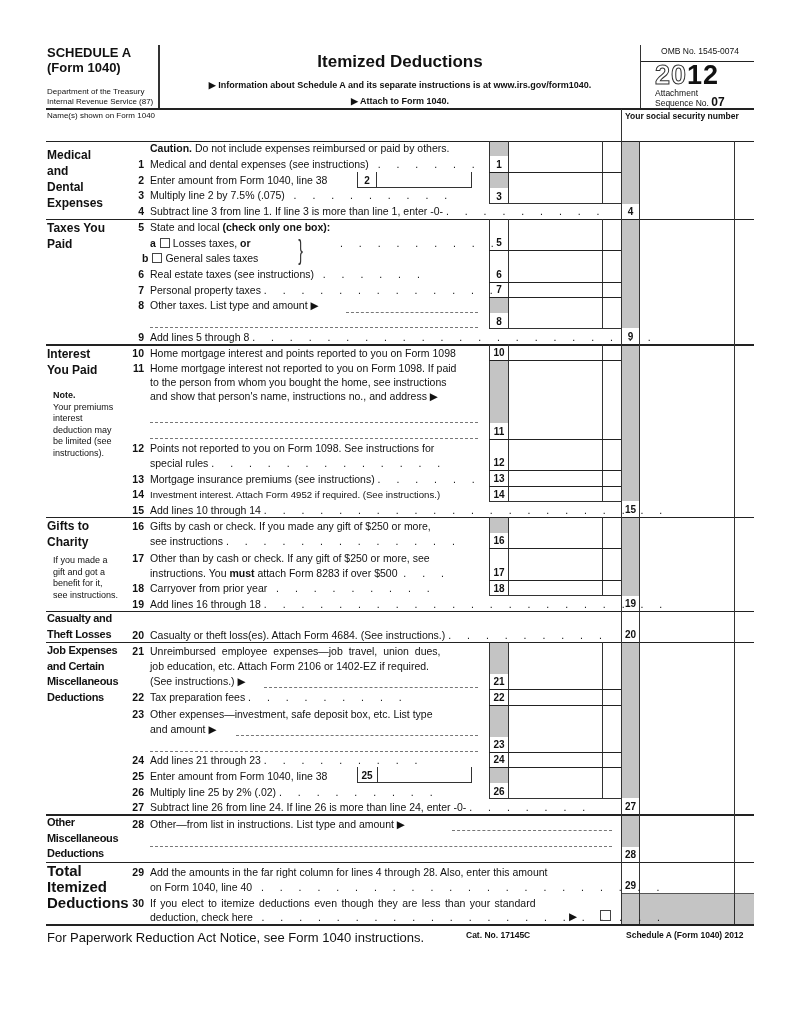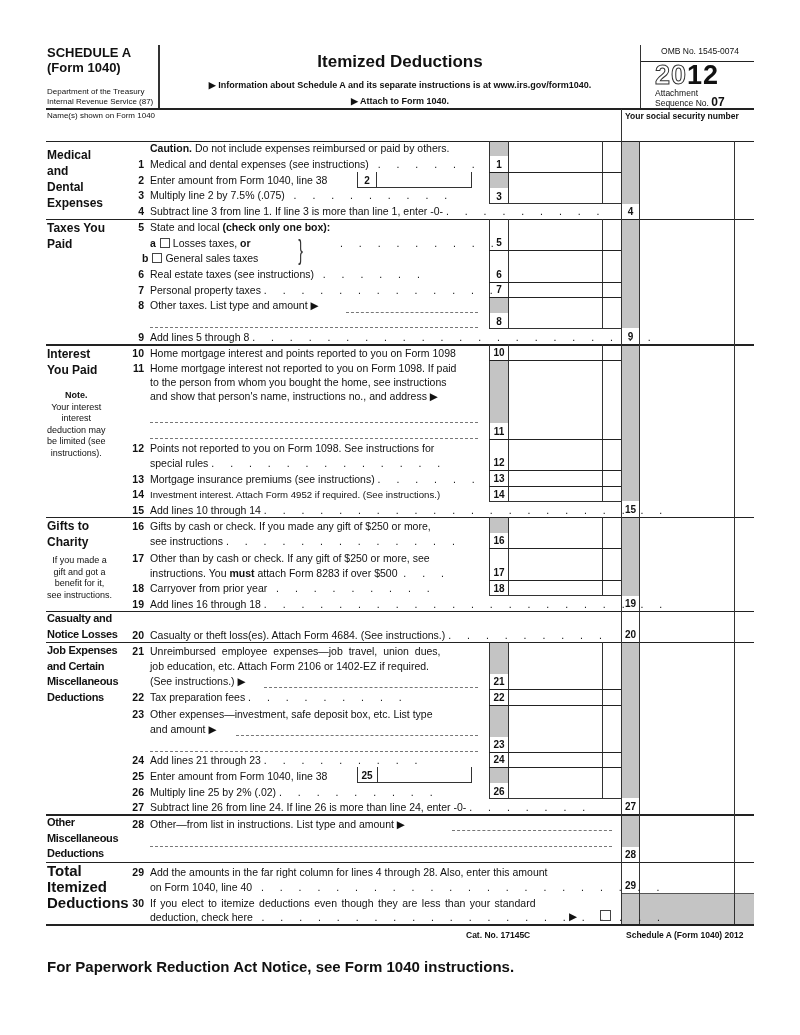--- a/index.html
+++ b/index.html
@@ -23,33 +23,33 @@
   .year { left: 655px; top: 61px; font-size: 27px; font-weight: bold; letter-spacing: 1px; line-height: 28px; }
   .year .outline { color: #fff; -webkit-text-stroke: 1px #333; }
   .attach-seq { left: 655px; top: 89px; font-size: 8.5px; line-height: 9px; }
   .attach-seq .seq { font-size: 12px; font-weight: bold; }
   .names-label { left: 47px; top: 111px; font-size: 8px; }
   .ssn-label { left: 625px; top: 111px; font-size: 8.5px; font-weight: bold; }
 
   
   .sec-title { position: absolute; left: 47px; font-size: 12px; font-weight: bold; line-height: 16px; }
   .sec-title.cond { font-size: 11px; letter-spacing: -0.3px; line-height: 15.5px; }
-  .sec-note { position: absolute; left: 47px; font-size: 9px; line-height: 11.5px; text-align: center; }
+  .sec-note { position: absolute; left: 53px; font-size: 9px; line-height: 11.5px; }
 
   .ln { position: absolute; font-size: 10.5px; line-height: 13px; white-space: nowrap; }
   .ln .num { position: absolute; left: 0; width: 16px; text-align: right; font-weight: bold; }
   .ln .txt { position: absolute; left: 22px; }
   .dots { letter-spacing: 6.5px; }
   .boxnum { position: absolute; font-size: 10px; font-weight: bold; text-align: center; line-height: 13px; }
   .dash { position: absolute; border-bottom: 1px dashed #777; height: 1px; }
   .chk { display: inline-block; width: 10px; height: 10px; border: 1px solid #444; vertical-align: -1px; margin: 0 3px 0 4px; }
   .inline-box { position: absolute; border-left: 1px solid #333; border-bottom: 1px solid #333; }
   .brace { position: absolute; font-size: 22px; line-height: 22px; color: #333; }
 
-  .footer-left { left: 47px; top: 930px; font-size: 15px; font-weight: bold; margin-top: 28px; }
+  .footer-left { left: 47px; top: 930px; font-size: 13px; font-weight: normal; }
   .footer-mid { left: 466px; top: 930px; font-size: 8.5px; font-weight: bold; }
   .footer-right { left: 626px; top: 930px; font-size: 8.5px; font-weight: bold; }
 </style>
 </head>
 <body>
 
 <div class="abs sched-title">
   <div>SCHEDULE A</div>
   <div>(Form 1040)</div>
 </div>
@@ -208,39 +208,39 @@
 <div class="sec-title" style="top:220px;">
   <div>Taxes You</div>
   <div>Paid</div>
 </div>
 <div class="sec-title" style="top:346px;">
   <div>Interest</div>
   <div>You Paid</div>
 </div>
 <div class="sec-note" style="top:390px;">
   <div class="b">Note.</div>
-  <div>Your interest</div>
+  <div>Your premiums</div>
   <div>interest</div>
   <div>deduction may</div>
   <div>be limited (see</div>
   <div>instructions).</div>
 </div>
 <div class="sec-title" style="top:518px;">
   <div>Gifts to</div>
   <div>Charity</div>
 </div>
 <div class="sec-note" style="top:555px;">
   <div>If you made a</div>
   <div>gift and got a</div>
   <div>benefit for it,</div>
   <div>see instructions.</div>
 </div>
 <div class="sec-title cond" style="top:611px;">
   <div>Casualty and</div>
-  <div>Notice Losses</div>
+  <div>Theft Losses</div>
 </div>
 <div class="sec-title cond" style="top:643px;">
   <div>Job Expenses</div>
   <div>and Certain</div>
   <div>Miscellaneous</div>
   <div>Deductions</div>
 </div>
 <div class="sec-title cond" style="top:815px;">
   <div>Other</div>
   <div>Miscellaneous</div>

